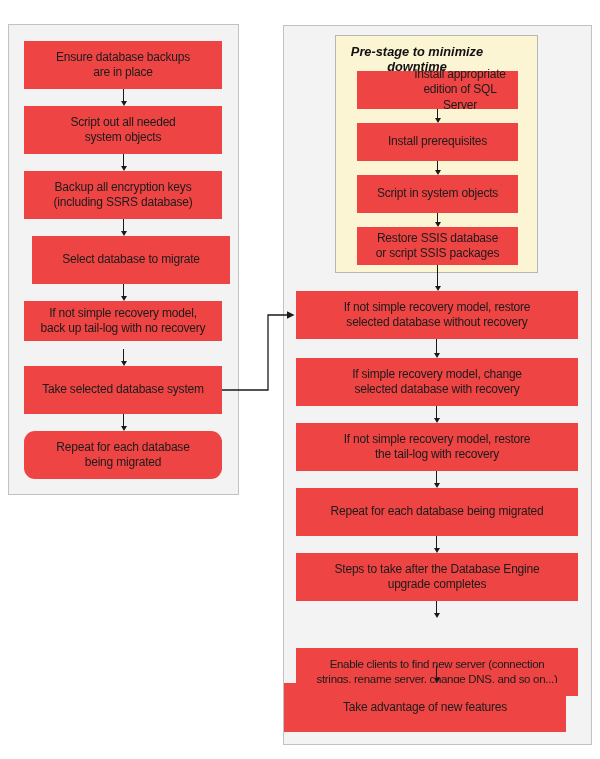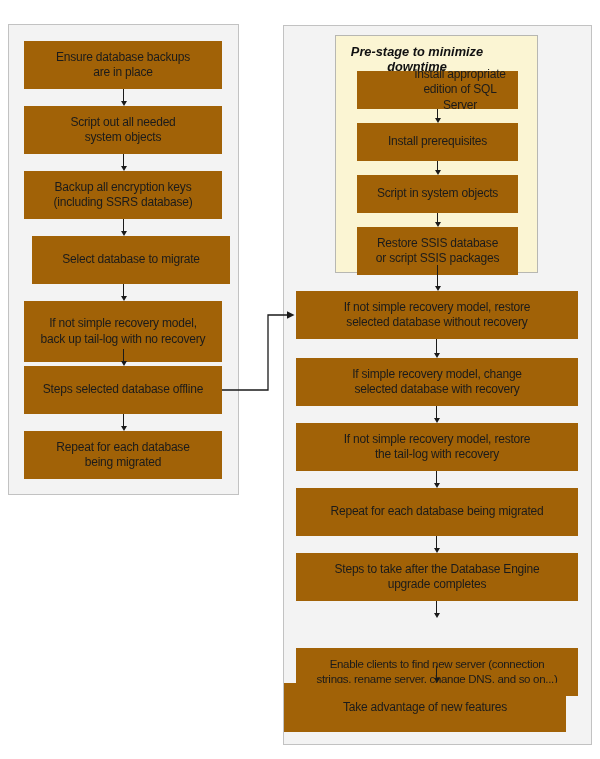--- a/index.html
+++ b/index.html
@@ -20,21 +20,21 @@
     background:#fbf5d3;
     border:1px solid #b7b7b2;
   }
   .prestage-title {
     position:absolute;
     font-size:12.8px; font-weight:700; font-style:italic; color:#111111;
     text-align:center; line-height:15px;
   }
   .box {
     position:absolute;
-    background:#a16207;
+    background:#ef4444;
     color:#1b1b1b;
     font-size:12px; line-height:15.5px; letter-spacing:-0.2px;
     display:flex; align-items:center; justify-content:center;
     text-align:center; white-space:pre-line;
     padding:0 3px;
   }
   .box.tight { font-size:11.5px; letter-spacing:-0.3px;margin-top:30px; }
 
   .varrow {
     position:absolute; width:9px;
@@ -62,38 +62,38 @@
   <div class="prestage" style="left:335px; top:35px; width:203px; height:238px;"></div>
   <div class="prestage-title" style="left:335px; top:44px; width:164px;">Pre-stage to minimize downtime</div>
 
   <div class="box" style="left:24px; top:41px;  width:198px; height:48px;">Ensure database backups
 are in place</div>
   <div class="box" style="left:24px; top:106px; width:198px; height:48px;">Script out all needed
 system objects</div>
   <div class="box" style="left:24px; top:171px; width:198px; height:48px;text-align:center;">Backup all encryption keys
 (including SSRS database)</div>
   <div class="box" style="left:32px; top:236px; width:198px; height:48px;">Select database to migrate</div>
-  <div class="box" style="left:24px; top:301px; width:198px; height:61px;">If not simple recovery model,
+  <div class="box" style="left:24px; top:301px; width:198px; height:40px;">If not simple recovery model,
 back up tail-log with no recovery</div>
-  <div class="box" style="left:24px; top:366px; width:198px; height:48px;">Steps selected database offline</div>
-  <div class="box" style="left:24px; top:431px; width:198px; height:48px;">Repeat for each database
+  <div class="box" style="left:24px; top:366px; width:198px; height:48px;">Take selected database system</div>
+  <div class="box" style="left:24px; top:431px; width:198px; height:48px;border-radius:11px;">Repeat for each database
 being migrated</div>
 
   <div class="varrow" style="left:119px; top:89px;  height:17px;"></div>
   <div class="varrow" style="left:119px; top:154px; height:17px;"></div>
   <div class="varrow" style="left:119px; top:219px; height:17px;"></div>
   <div class="varrow" style="left:119px; top:284px; height:17px;"></div>
   <div class="varrow" style="left:119px; top:349px; height:17px;"></div>
   <div class="varrow" style="left:119px; top:414px; height:17px;"></div>
 
   <div class="box" style="left:357px; top:71px;  width:161px; height:38px;padding-left:48px;">Install appropriate
 edition of SQL Server</div>
   <div class="box" style="left:357px; top:175px; width:161px; height:38px;">Script in system objects</div>
   <div class="box" style="left:357px; top:123px; width:161px; height:38px;">Install prerequisites</div>
-  <div class="box" style="left:357px; top:227px; width:161px; height:48px;">Restore SSIS database
+  <div class="box" style="left:357px; top:227px; width:161px; height:38px;">Restore SSIS database
 or script SSIS packages</div>
 
   <div class="varrow" style="left:433px; top:109px; height:14px;"></div>
   <div class="varrow" style="left:433px; top:161px; height:14px;"></div>
   <div class="varrow" style="left:433px; top:213px; height:14px;"></div>
   <div class="varrow" style="left:433px; top:265px; height:26px;"></div>
 
   <div class="box" style="left:296px; top:291px; width:282px; height:48px;">If not simple recovery model, restore
 selected database without recovery</div>
   <div class="box" style="left:296px; top:358px; width:282px; height:48px;">If simple recovery model, change

